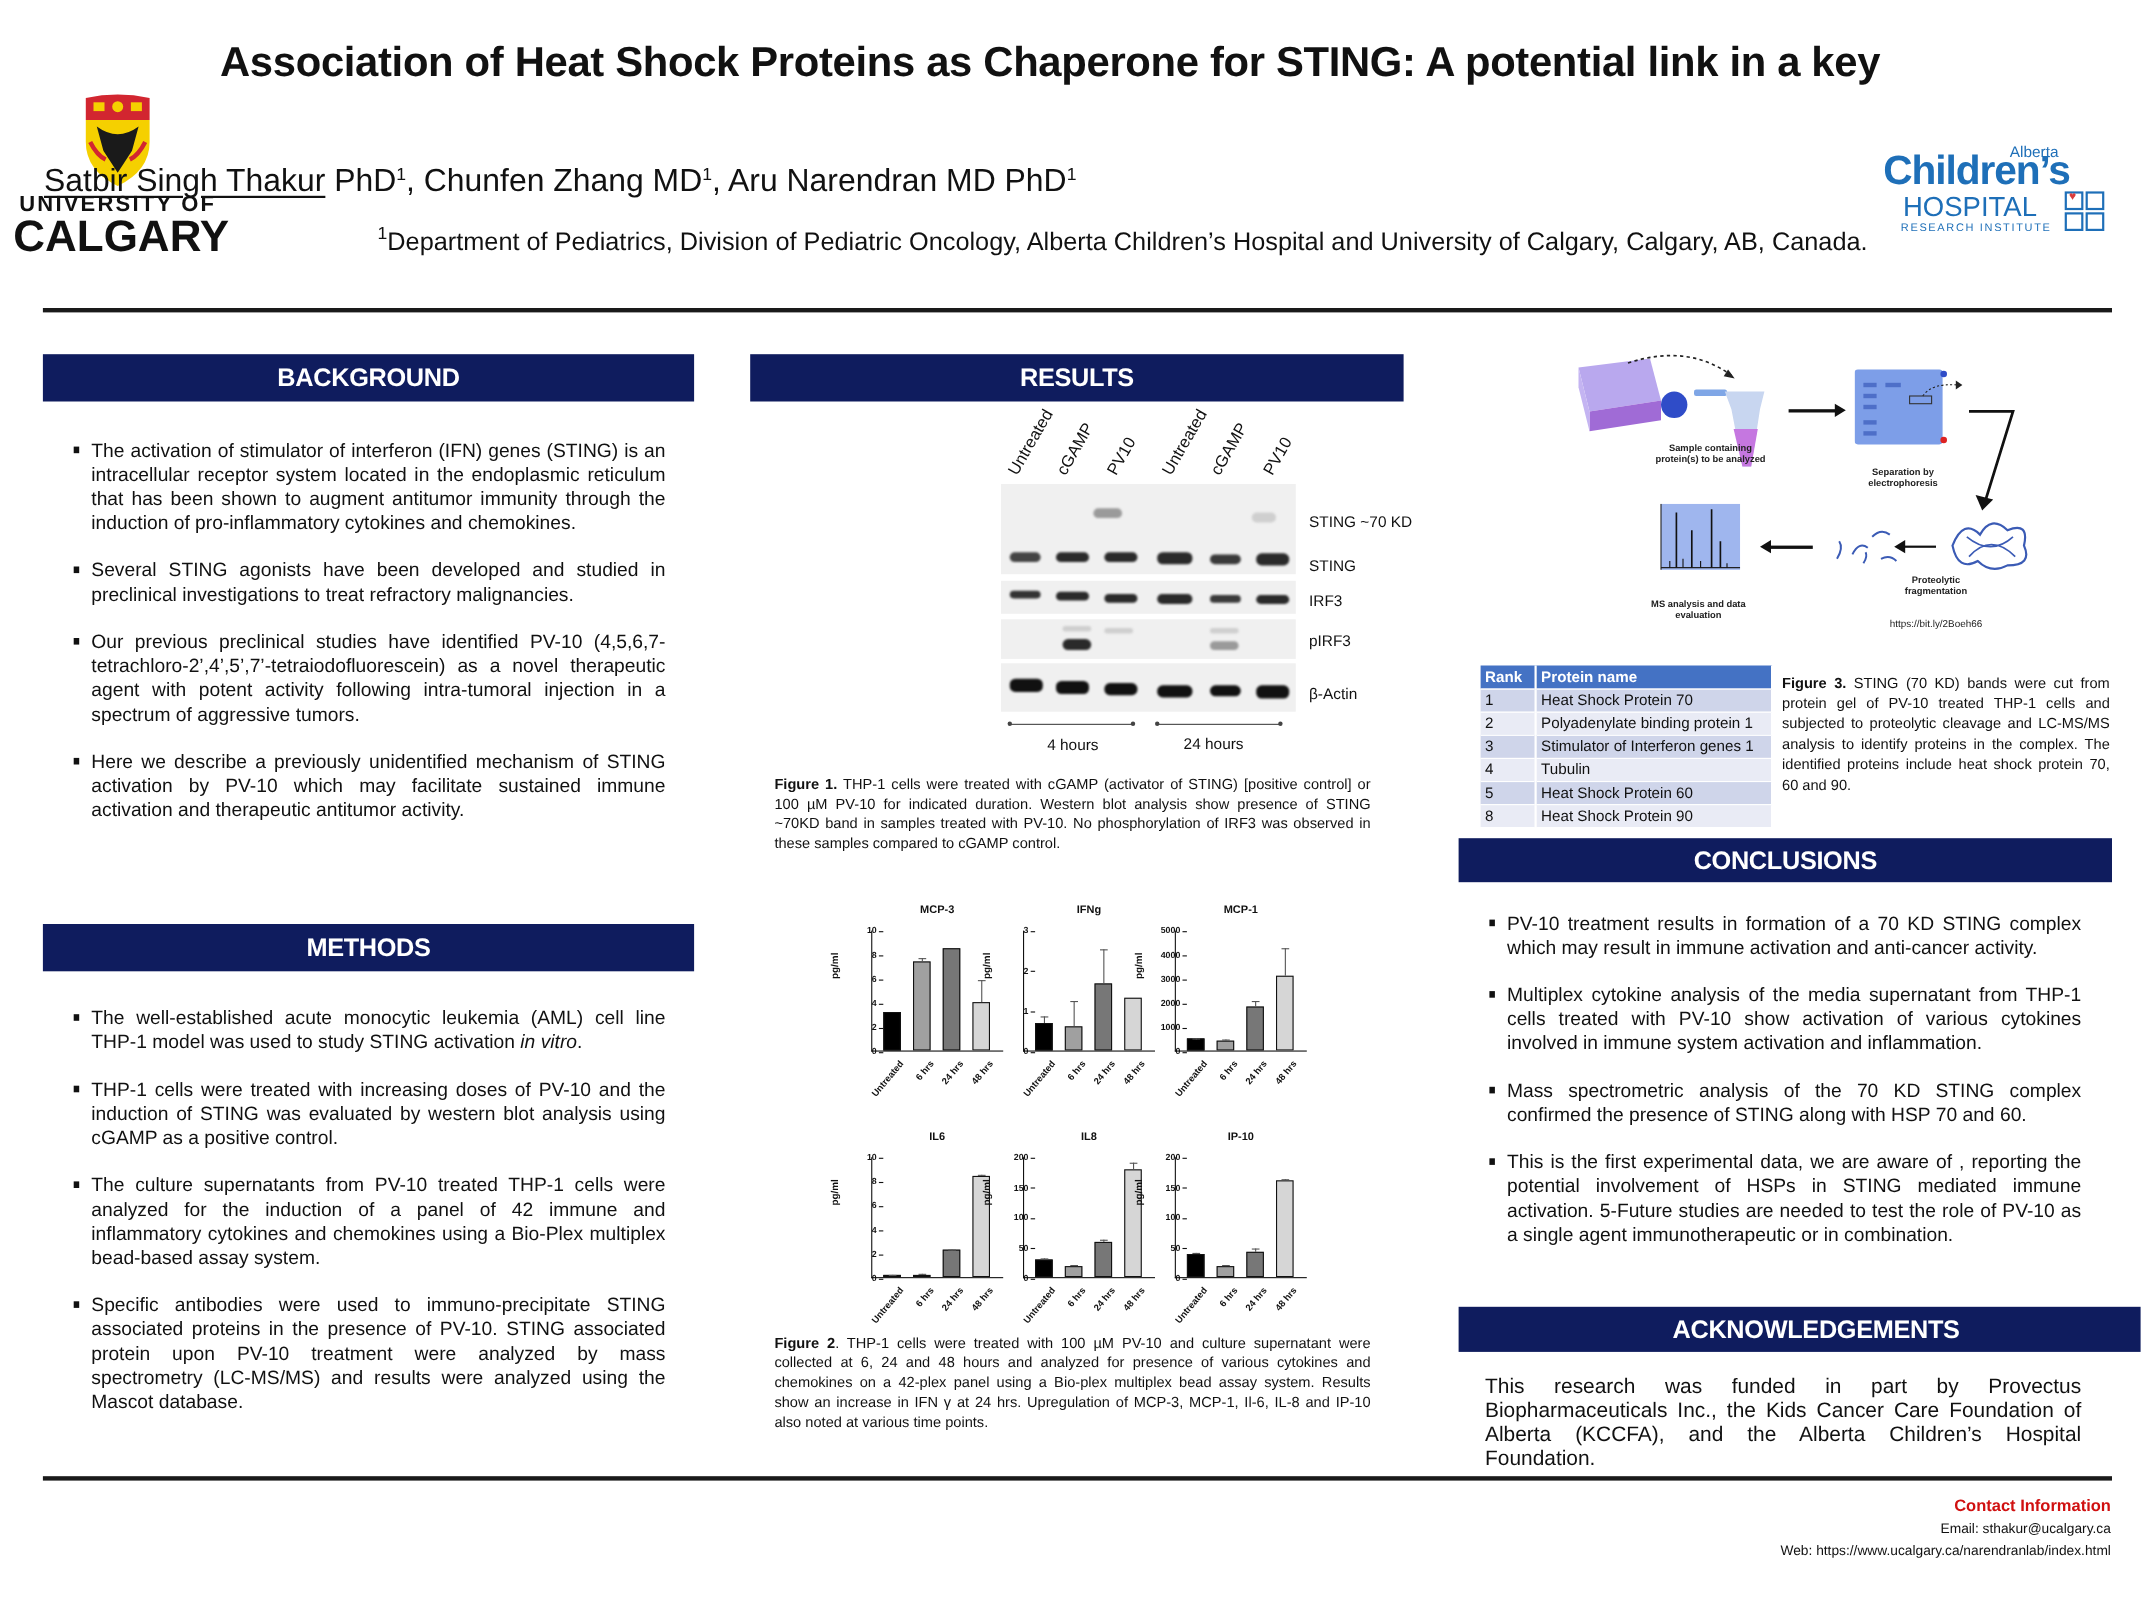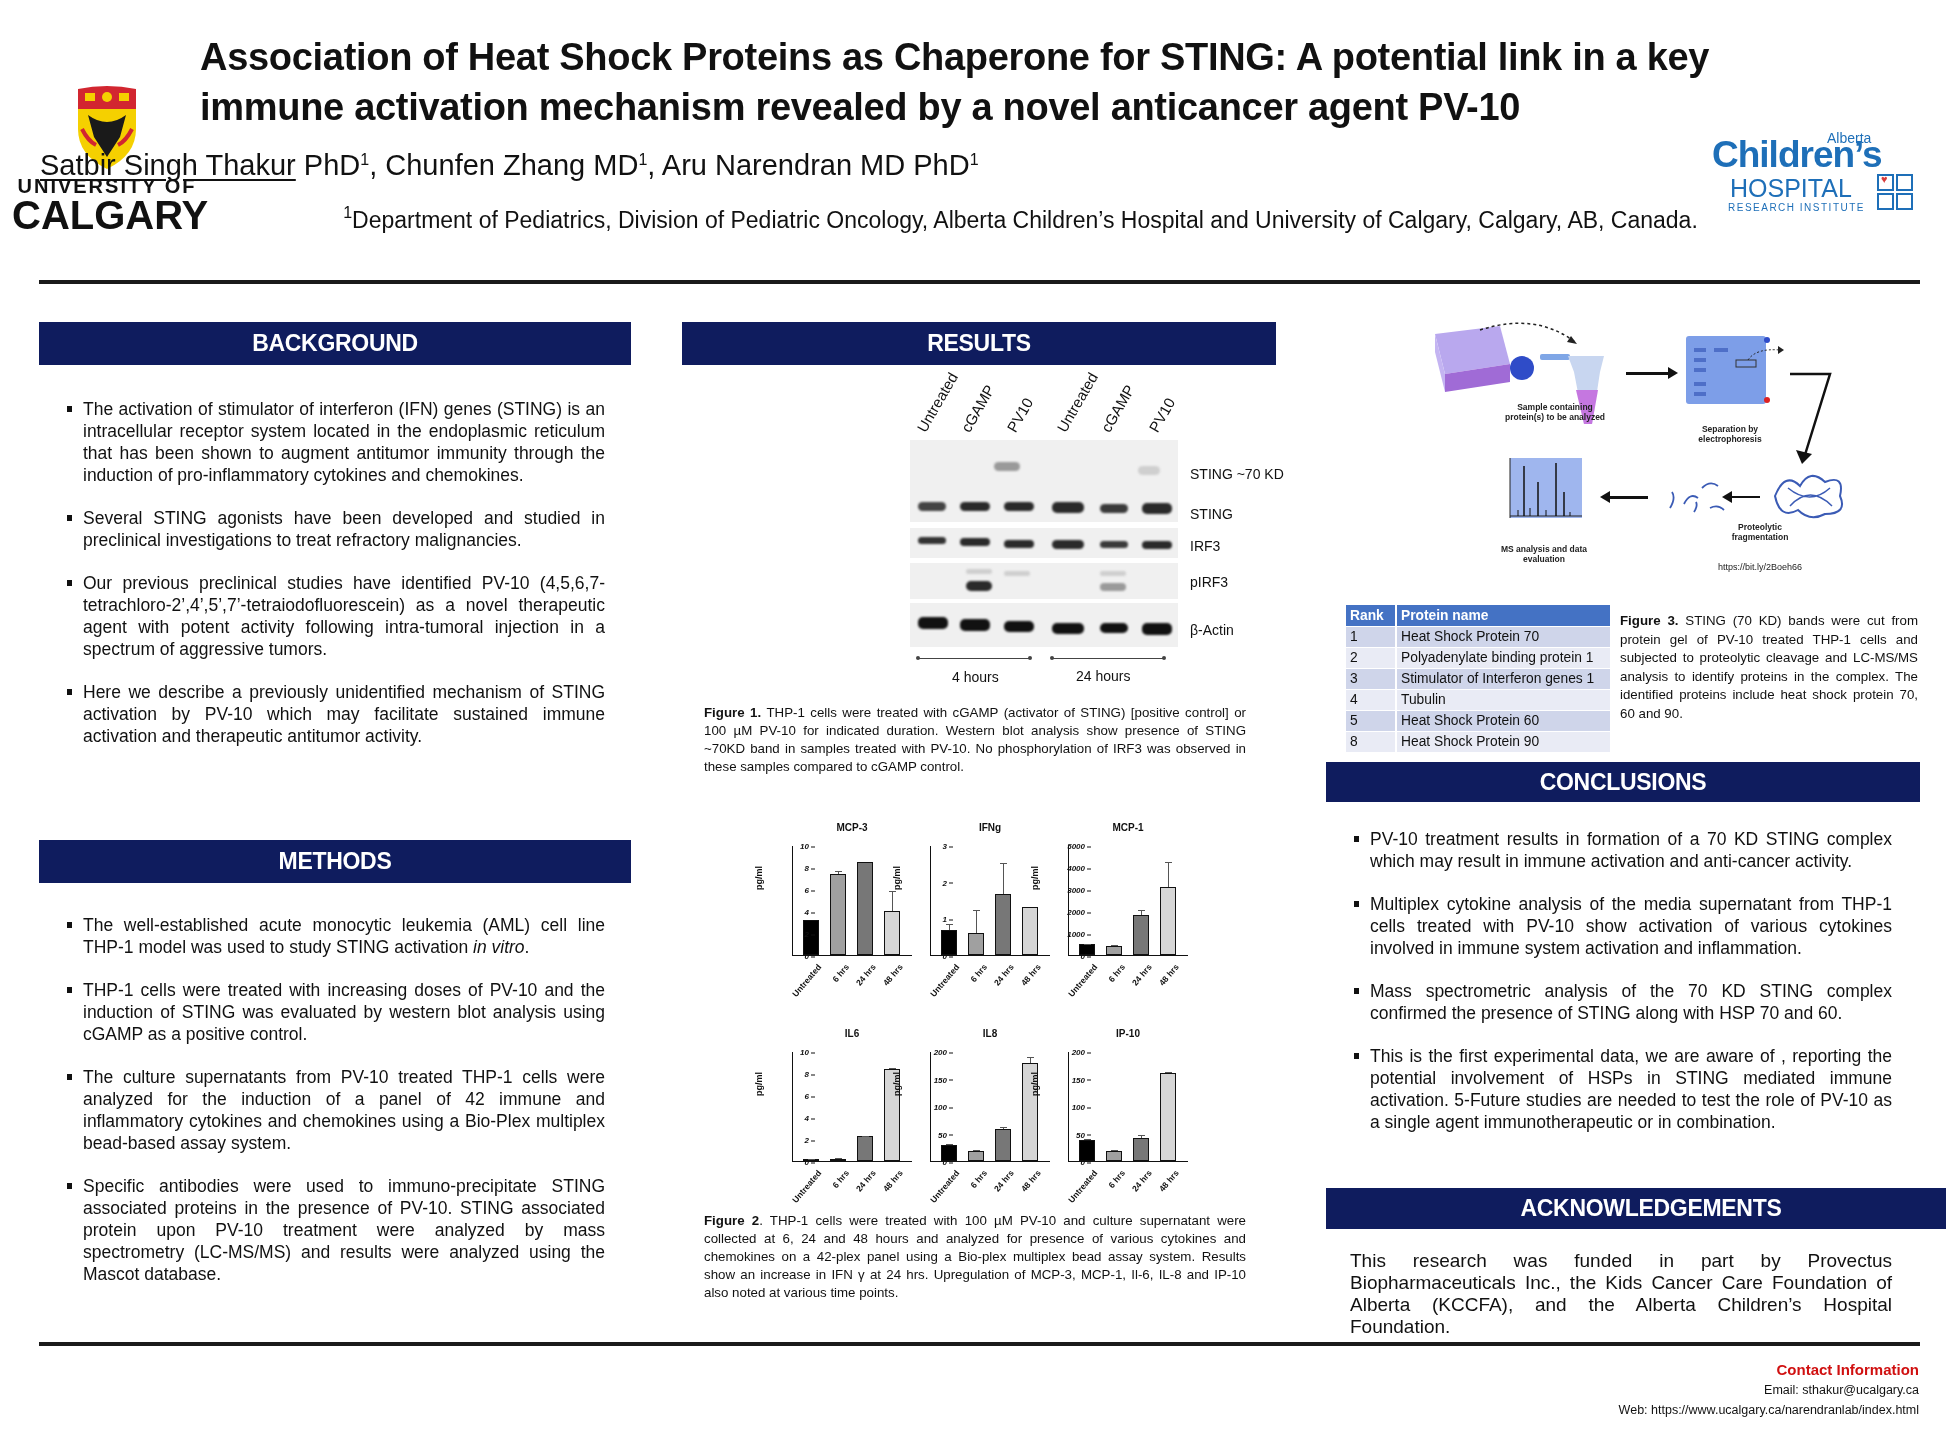--- a/index.html
+++ b/index.html
@@ -50,21 +50,21 @@
   .time-line::before { left: -2px; } .time-line::after { right: -2px; }
   .time-label { position: absolute; font-size: 14px; }
 
   .caption { font-size: 13.3px; line-height: 18px; text-align: justify; }
   .caption b { font-weight: bold; }
 
   
   .chart { position: absolute; width: 175px; height: 190px; }
   .chart-title { position: absolute; top: 0; left: 40px; width: 120px; text-align: center; font-size: 10px; font-weight: bold; }
   .chart-plot { position: absolute; left: 40px; top: 24px; width: 120px; height: 110px; border-left: 1.5px solid #111; border-bottom: 1.5px solid #111; }
-  .ytick { position: absolute; right: 118px; font-size: 8px; font-weight: bold; text-align: right; transform: translateY(-50%); font-style: italic; }
+  .ytick { position: absolute; right: 130px; font-size: 8px; font-weight: bold; text-align: right; transform: translateY(-50%); }
   .ytick::after { content: ""; position: absolute; right: -6px; top: 50%; width: 4px; height: 1px; background: #111; }
   .ylabel { position: absolute; left: 2px; top: 68px; font-size: 9px; font-weight: bold; transform: rotate(-90deg); transform-origin: left top; }
   .bar { position: absolute; bottom: 0; width: 16px; border: 1.5px solid #111; }
   .err { position: absolute; width: 1px; background: #555; }
   .err::after { content: ""; position: absolute; top: 0; left: -3px; width: 7px; height: 1px; background: #555; }
   .xtick { position: absolute; font-size: 8.5px; font-weight: bold; transform-origin: right top; transform: rotate(-50deg); white-space: nowrap; text-align: right; }
 
   
   .ms { left: 1400px; top: 318px; width: 520px; height: 260px; }
   .ms-label { position: absolute; font-size: 8.5px; font-weight: bold; text-align: center; color: #222; }
@@ -95,21 +95,20 @@
     <path d="M12 30 Q31 44 50 30 L44 52 L31 72 L18 52 Z" fill="#1a1a1a"></path>
     <path d="M6 44 Q12 56 20 60" stroke="#d22630" stroke-width="4" fill="none"></path>
     <path d="M56 44 Q50 56 42 60" stroke="#d22630" stroke-width="4" fill="none"></path>
   </svg>
   <div class="ucal-text1">UNIVERSITY OF</div>
   <div class="ucal-text2">CALGARY</div>
 </div>
 
 <div class="abs title">
   <div>Association of Heat Shock Proteins as Chaperone for STING: A potential link in a key</div>
-  <div>immune activation mechanism revealed by a novel anticancer agent PV-10</div>
 </div>
 
 <div class="abs authors">
   <u>Satbir Singh Thakur</u><span> PhD</span><sup>1</sup><span>, </span><span>Chunfen Zhang</span><span> MD</span><sup>1</sup><span>, </span><span>Aru Narendran</span><span> MD PhD</span><sup>1</sup>
 </div>
 
 <div class="abs affil"><sup>1</sup><span>Department of Pediatrics, Division of Pediatric Oncology, Alberta Children’s Hospital and University of Calgary, Calgary, AB, Canada.</span></div>
 
 <div class="abs ach-logo">
   <span class="ach-alberta">Alberta</span>

